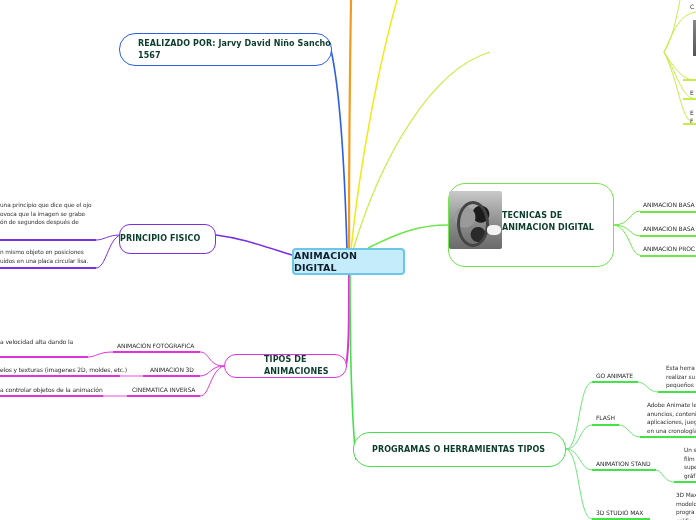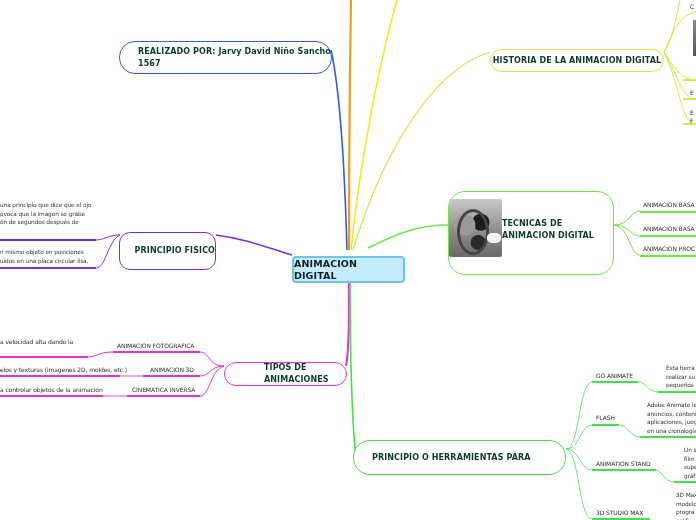--- a/index.html
+++ b/index.html
@@ -6,21 +6,21 @@
   body {
     width: 696px; height: 520px; overflow: hidden; position: relative;
     background: #ffffff;
     font-family: "DejaVu Sans", "Liberation Sans", sans-serif;
   }
   #canvas { position: absolute; left: 0; top: 0; width: 696px; height: 520px; }
   svg.links { position: absolute; left: 0; top: 0; }
   .node {
     position: absolute; box-sizing: border-box; background: #fff;
     color: #0b3d2a; font-weight: bold; font-size: 8px; letter-spacing: 0.1px;
-    display: flex; align-items: center; margin-top: 8px;
+    display: flex; align-items: center;
   }
   .node span { display: block; line-height: 12px; }
   .central {
     left: 292px; top: 248px; width: 113px; height: 27px;
     background: #c5ecfb; border: 2px solid #6cc6ea; border-radius: 4px;
     justify-content: flex-end; font-size: 9.5px; color: #0f1e2a;
   }
   .realizado {
     left: 119px; top: 33px; width: 213px; height: 33px;
     border: 1.6px solid #2e5ee6; border-radius: 16px; padding-left: 18px;
@@ -44,22 +44,22 @@
   }
   .tecnicas .pic::before {
     content: ""; position: absolute; left: 8px; top: 10px; width: 26px; height: 40px;
     border: 3px solid #444; border-radius: 50%;
   }
   .tecnicas .pic::after {
     content: ""; position: absolute; left: 38px; top: 34px; width: 14px; height: 10px;
     background: #f2f2f2; border-radius: 40%;
   }
   .principio {
-    left: 119px; top: 224px; width: 97px; height: 38px;
-    border: 1.6px solid #7a2ee6; border-radius: 11px; justify-content: flex-end;
+    left: 119px; top: 224px; width: 97px; height: 30px;
+    border: 1.6px solid #7a2ee6; border-radius: 11px; justify-content: flex-start;
   }
   .tipos {
     left: 224px; top: 354px; width: 123px; height: 24px;
     border: 1.6px solid #e033d9; border-radius: 12px; justify-content: center; padding-left: 39px;
   }
   .programas {
     left: 353px; top: 432px; width: 213px; height: 35px;
     border: 1.6px solid #46e04a; border-radius: 17px; padding-left: 18px;
   }
   .leaf {
@@ -151,23 +151,20 @@
     <span>ANIMACION DIGITAL</span>
   </div>
 
   <div class="node realizado">
     <div>
       <span>REALIZADO POR: Jarvy David Niño Sancho</span>
       <span>1567</span>
     </div>
   </div>
 
-  <div class="node historia">
-    <span>HISTORIA DE LA ANIMACION DIGITAL</span>
-  </div>
   <div class="leaf" style="left:690px;top:3px;">C</div>
   <div class="thumb"></div>
   <div class="leaf" style="left:690px;top:89px;">E</div>
   <div class="leaf" style="left:690px;top:109px;">E</div>
   <div class="leaf" style="left:690px;top:117px;">F</div>
 
   <div class="node tecnicas">
     <div class="pic"></div>
     <span>TECNICAS DE ANIMACION DIGITAL</span>
   </div>
@@ -189,21 +186,21 @@
   </div>
   <div class="leaf" style="left:117px;top:342px;">ANIMACION FOTOGRAFICA</div>
   <div class="leaf" style="left:150px;top:366px;">ANIMACION 3D</div>
   <div class="leaf" style="left:132px;top:386px;">CINEMATICA INVERSA</div>
   <div class="leaf" style="left:0;top:338px;">a velocidad alta dando la</div>
   <div class="leaf" style="left:0;top:366px;">elos y texturas (imagenes 2D, moldes, etc.)</div>
   <div class="leaf" style="left:0;top:386px;">a controlar objetos de la animación</div>
 
   <div class="node programas">
     <div>
-      <span>PRINCIPIO O HERRAMIENTAS PARA</span>
+      <span>PROGRAMAS O HERRAMIENTAS TIPOS</span>
     </div>
   </div>
   <div class="leaf" style="left:596px;top:372px;">GO ANIMATE</div>
   <div class="leaf" style="left:596px;top:414px;">FLASH</div>
   <div class="leaf" style="left:596px;top:460px;">ANIMATION STAND</div>
   <div class="leaf" style="left:596px;top:509px;">3D STUDIO MAX</div>
 
   <div class="desc" style="left:666px;top:364px;"><span>Esta herra</span>
 <span>realizar su</span>
 <span>pequeños</span></div>

